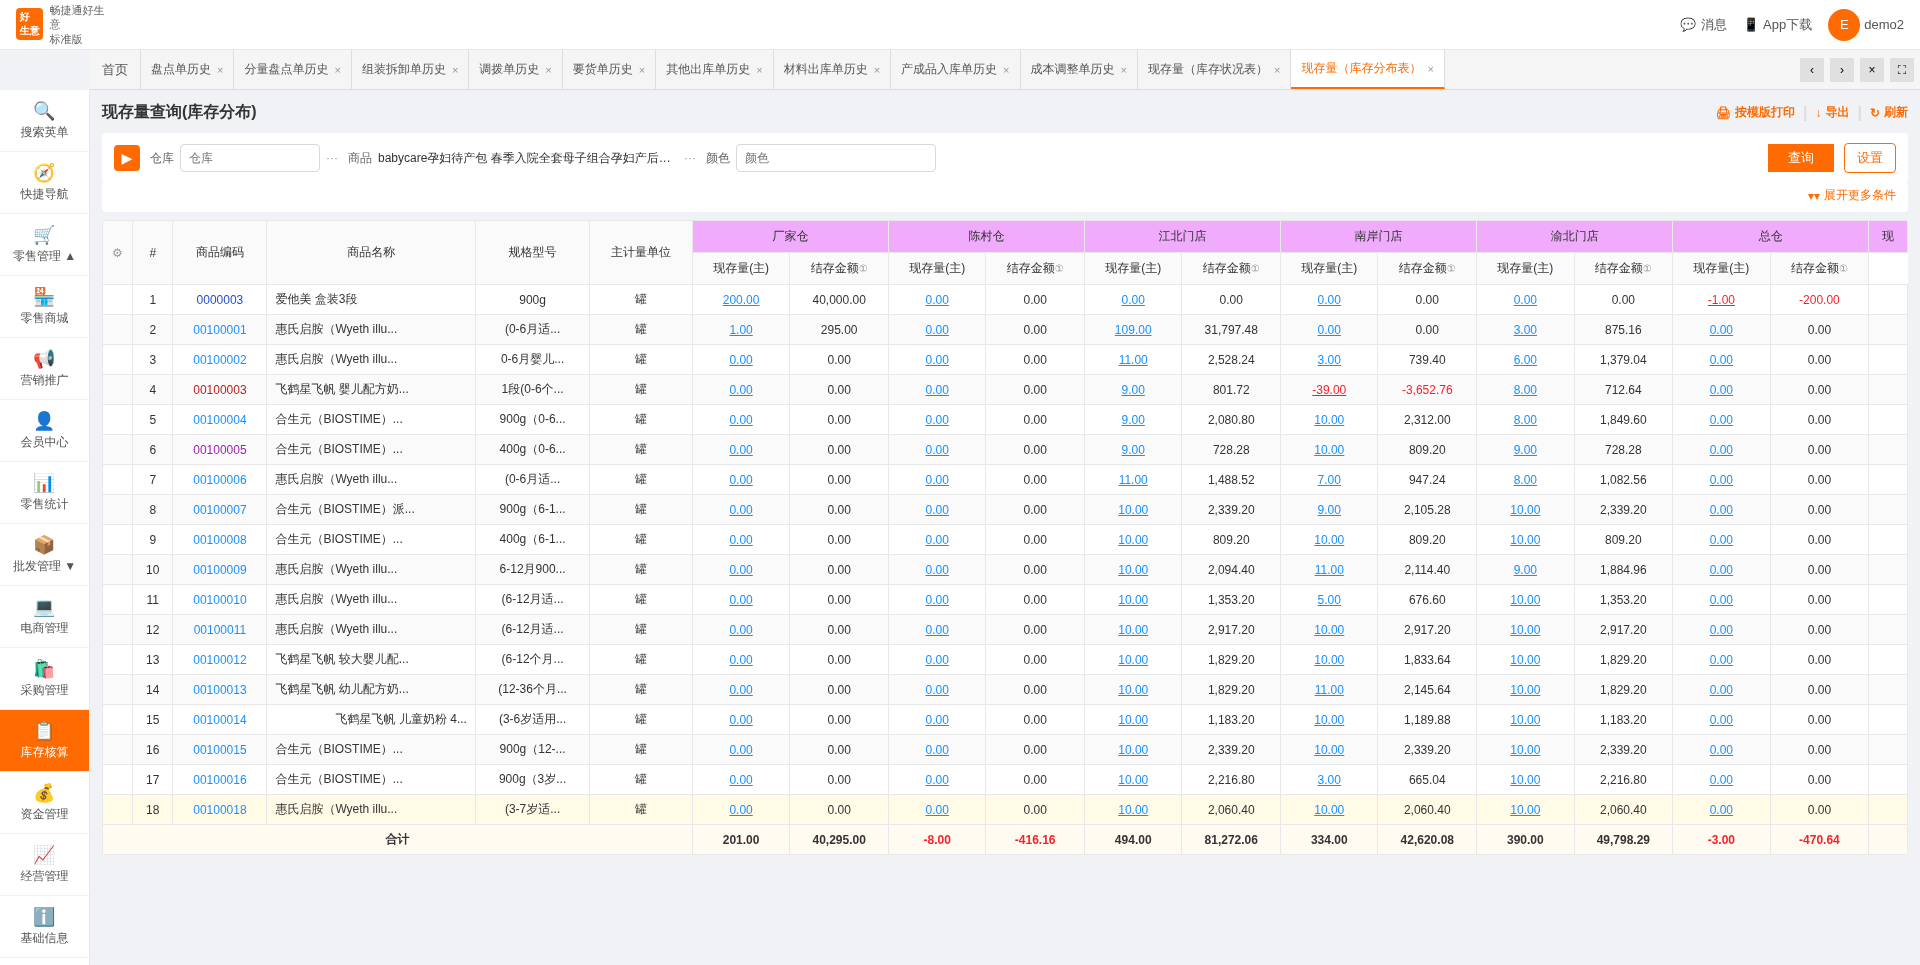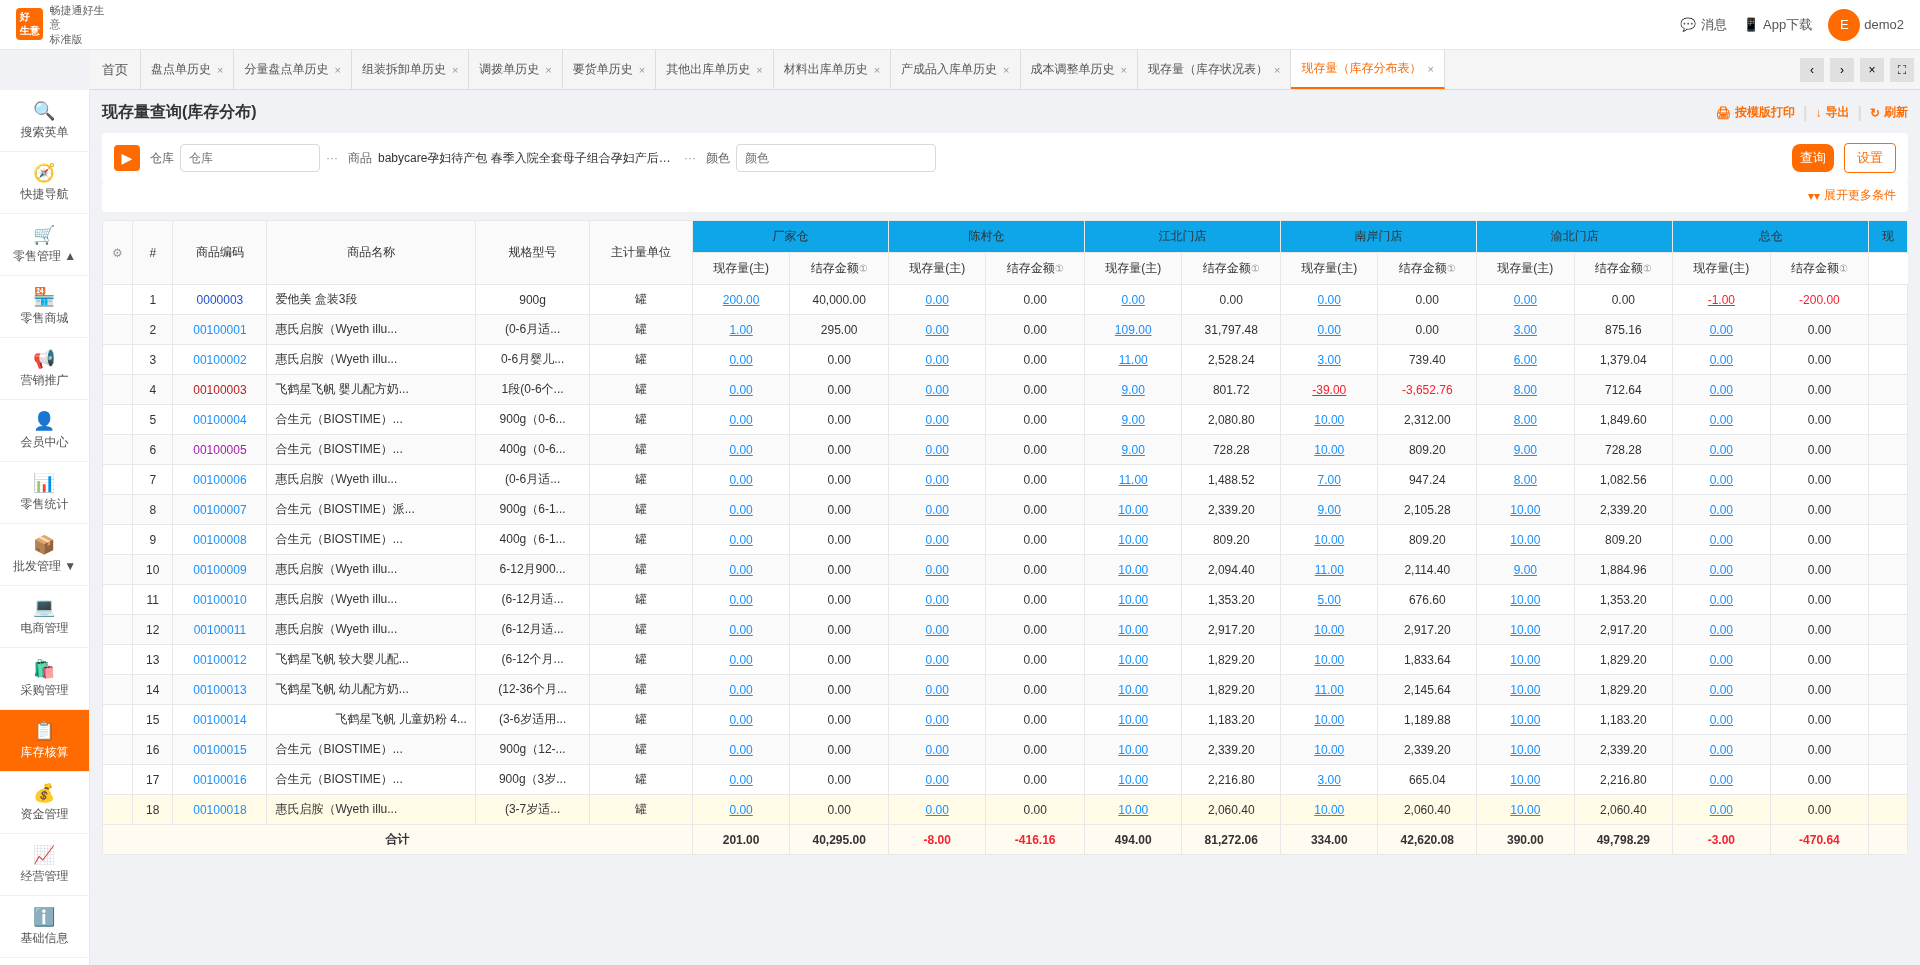--- a/index.html
+++ b/index.html
@@ -186,22 +186,22 @@
     }
     .expand-more {
       color: #ff6b00; cursor: pointer; font-size: 12px;
       display: flex; align-items: center; gap: 4px;
       margin-left: auto;
     }
     .btn-search {
       background: #ff6b00;
       color: white;
       border: none;
-      border-radius: 8px;
-      padding: 5px 8px;
+      border-radius: 0;
+      padding: 5px 20px;
       cursor: pointer;
       font-size: 13px;
     }
     .btn-settings {
       background: white;
       color: #ff6b00;
       border: 1px solid #ff6b00;
       border-radius: 4px;
       padding: 5px 12px;
       cursor: pointer;
@@ -225,21 +225,21 @@
       background: #fafafa;
       border: 1px solid #e8e8e8;
       padding: 7px 8px;
       text-align: center;
       font-weight: normal;
       color: #333;
       white-space: nowrap;
       position: sticky; top: 0; z-index: 10;
     }
     th.group-header {
-      background: #0ea5e9;
+      background: #f0abfc;
     }
     td {
       border: 1px solid #e8e8e8;
       padding: 6px 8px;
       text-align: center;
       white-space: nowrap;
     }
     tr.summary-row td { background: #fffbf0; font-weight: bold; }
     .num-link { color: #1890ff; text-decoration: underline; cursor: pointer; }
     .num-negative { color: #f5222d; }

